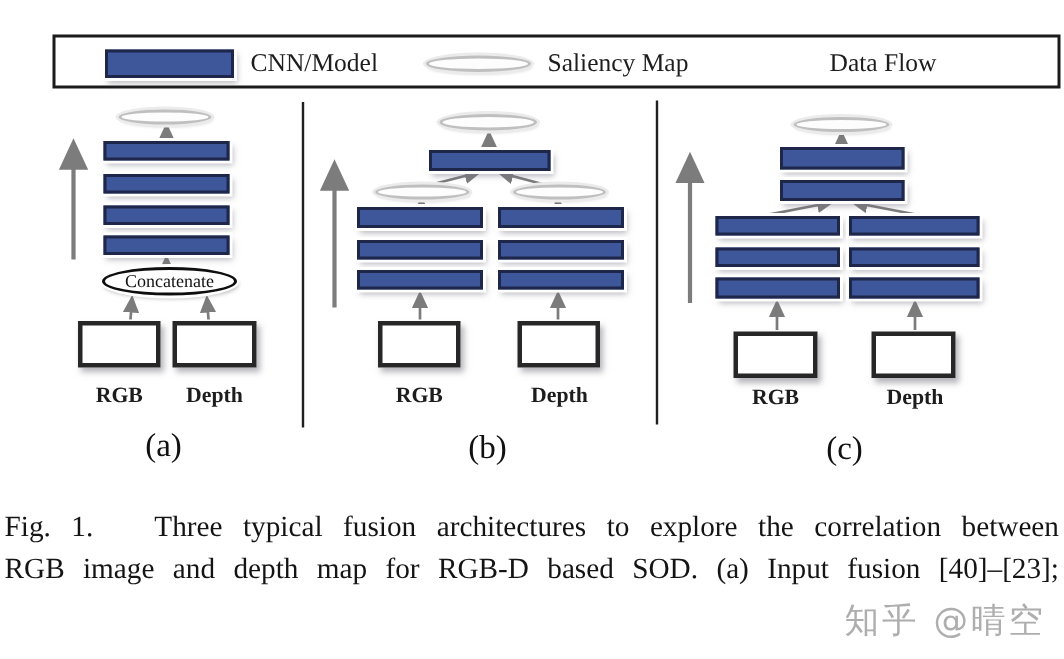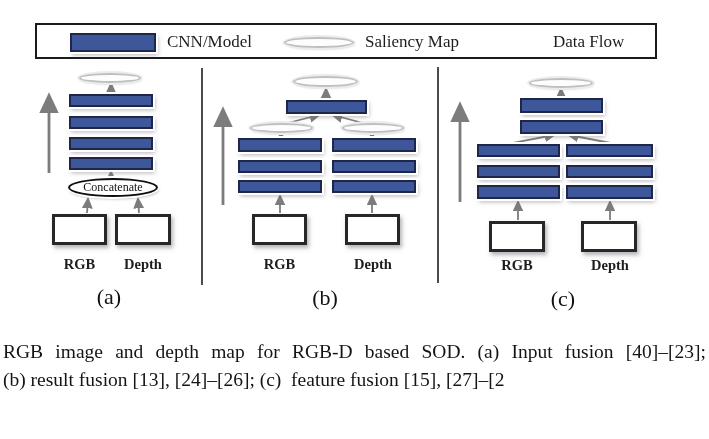--- a/index.html
+++ b/index.html
@@ -2,21 +2,21 @@
 <html><head>
 <meta charset="utf-8">
 <style>
   html,body{margin:0;padding:0;background:#fff;}
   #stage{
     position:relative;width:709px;height:439px;background:#ffffff;
     font-family:"Liberation Serif", serif;color:#161616;overflow:hidden;
   }
   .abs{position:absolute;box-sizing:border-box;}
   
-  #legend-box{left:35px;top:23px;width:622px;height:36px;border:2px solid #1b1b1b;background:#fff;}
+  #legend-box{left:35px;top:23px;width:672px;height:36px;border:2px solid #1b1b1b;background:#fff;}
   .legend-label{position:absolute;top:7px;font-size:17px;white-space:nowrap;color:#1d1d1d;}
   
   .cnn{
     background:#3e579b;border:2px solid #1e2649;
     box-shadow:0 0 0 2px #ffffff, 2px 3px 4px rgba(110,110,125,.5);
   }
   
   .sal{
     background:#fdfdfd;border:2px solid #bfbfbf;border-radius:50%;
     box-shadow:0 0 0 2px #ebebeb, 1px 2px 2px rgba(0,0,0,.12);
@@ -139,18 +139,19 @@
   <div class="abs cnn" style="left:566px;top:144px;width:87px;height:13px;"></div>
   <div class="abs cnn" style="left:566px;top:165px;width:87px;height:13px;"></div>
   <div class="abs cnn" style="left:566px;top:185px;width:87px;height:14px;"></div>
   <div class="abs inp" style="left:489px;top:221px;width:56px;height:31px;"></div>
   <div class="abs inp" style="left:581px;top:221px;width:56px;height:31px;"></div>
   <div class="iolabel" style="left:489px;top:257px;width:56px;">RGB</div>
   <div class="iolabel" style="left:580px;top:257px;width:60px;">Depth</div>
   <div class="panel-letter" style="left:542px;top:286px;width:42px;">(c)</div>
 
   <div class="abs" id="caption">
+    <div class="cap-line just">Fig. 1.&nbsp;&nbsp; Three typical fusion architectures to explore the correlation between</div>
     <div class="cap-line just">RGB image and depth map for RGB-D based SOD. (a) Input fusion [40]–[23];</div>
-    <div class="cap-line">(b) result fusion [13], [24]–[26]; (c)&nbsp; feature fusion [15], [27]–[2</div>
   </div>
 
+  <div class="abs" id="watermark">知乎 @晴空</div>
 
 </div>
 
 </body></html>

